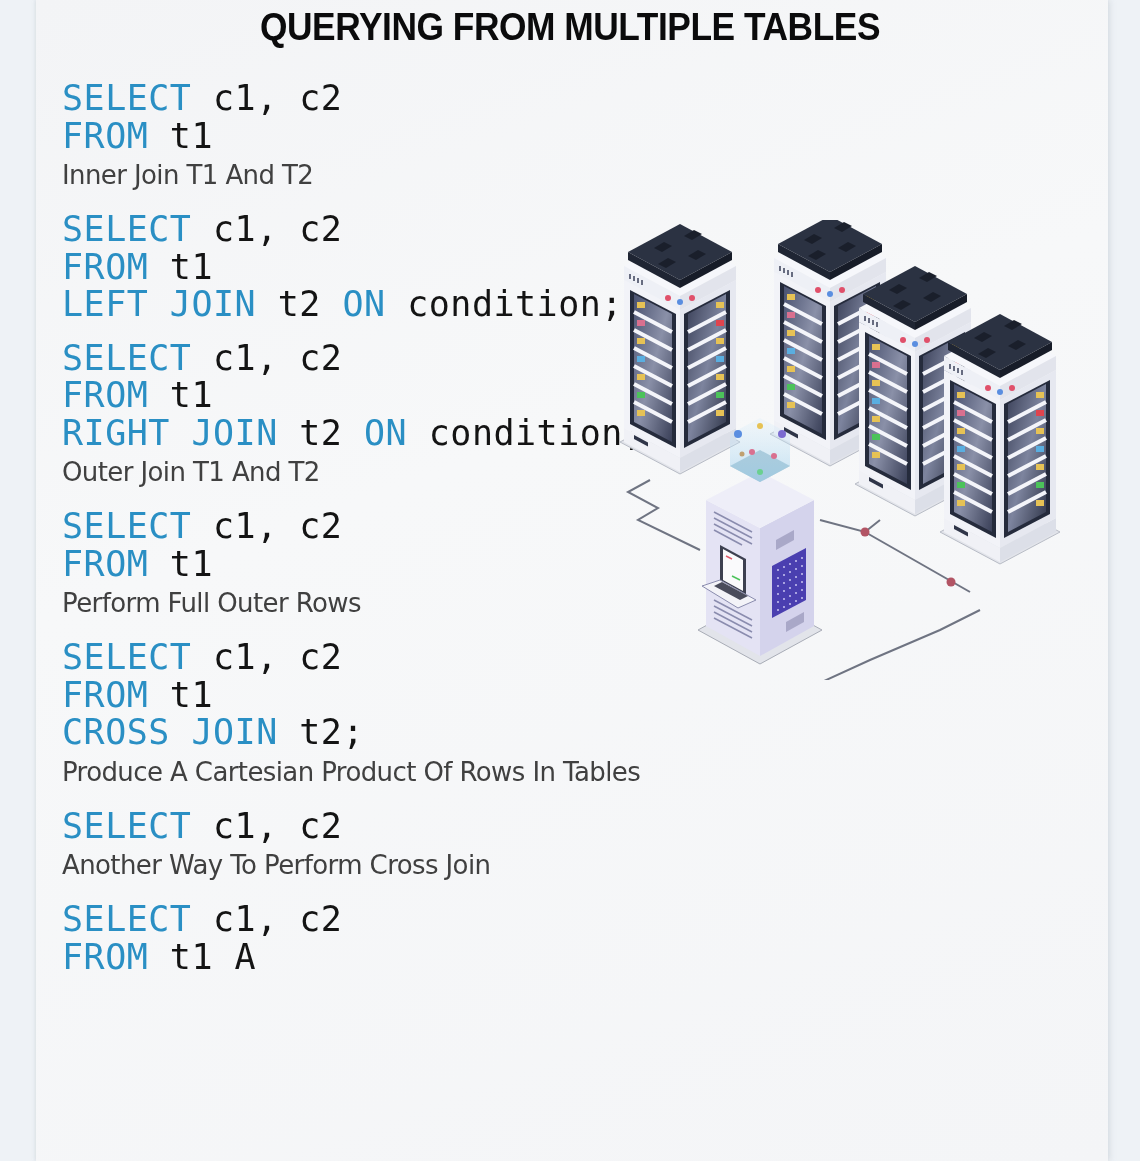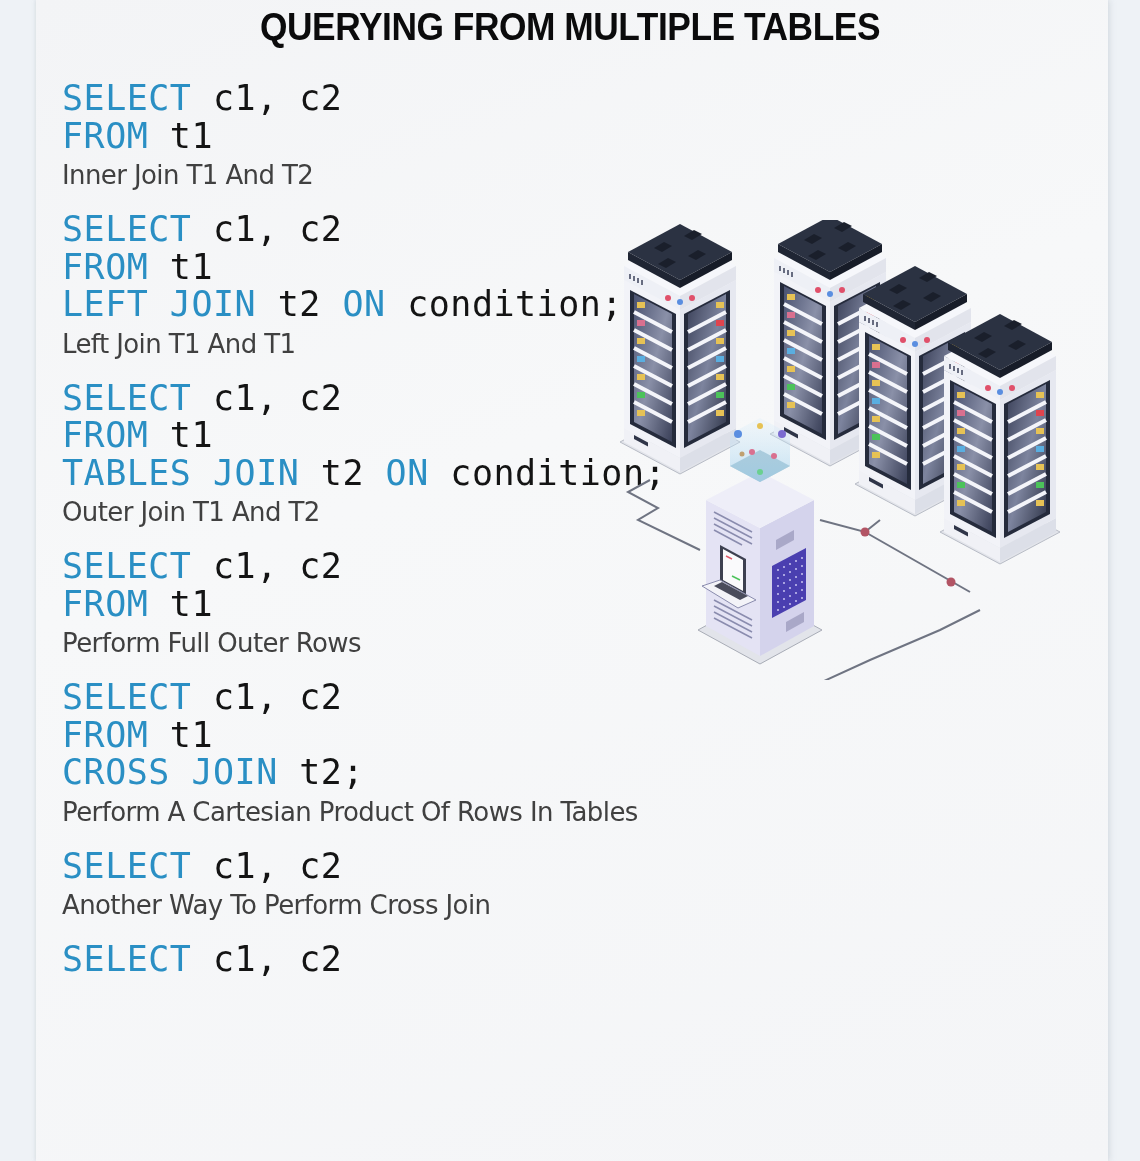--- a/index.html
+++ b/index.html
@@ -87,50 +87,50 @@
   <div class="block">
     <div class="code-line"><span class="kw">SELECT</span><span> c1, c2</span></div>
     <div class="code-line"><span class="kw">FROM</span><span> t1</span></div>
     <div class="desc">Inner Join T1 And T2</div>
   </div>
 
   <div class="block">
     <div class="code-line"><span class="kw">SELECT</span><span> c1, c2</span></div>
     <div class="code-line"><span class="kw">FROM</span><span> t1</span></div>
     <div class="code-line"><span class="kw">LEFT JOIN</span><span> t2 </span><span class="kw">ON</span><span> condition;</span></div>
-    <div class="desc">Left Join T1 And T1</div>
-  </div>
-
-  <div class="block">
-    <div class="code-line"><span class="kw">SELECT</span><span> c1, c2</span></div>
-    <div class="code-line"><span class="kw">FROM</span><span> t1</span></div>
-    <div class="code-line"><span class="kw">TABLES JOIN</span><span> t2 </span><span class="kw">ON</span><span> condition;</span></div>
+  </div>
+
+  <div class="block">
+    <div class="code-line"><span class="kw">SELECT</span><span> c1, c2</span></div>
+    <div class="code-line"><span class="kw">FROM</span><span> t1</span></div>
+    <div class="code-line"><span class="kw">RIGHT JOIN</span><span> t2 </span><span class="kw">ON</span><span> condition;</span></div>
     <div class="desc">Outer Join T1 And T2</div>
   </div>
 
   <div class="block">
     <div class="code-line"><span class="kw">SELECT</span><span> c1, c2</span></div>
     <div class="code-line"><span class="kw">FROM</span><span> t1</span></div>
     <div class="desc">Perform Full Outer Rows</div>
   </div>
 
   <div class="block">
     <div class="code-line"><span class="kw">SELECT</span><span> c1, c2</span></div>
     <div class="code-line"><span class="kw">FROM</span><span> t1</span></div>
     <div class="code-line"><span class="kw">CROSS JOIN</span><span> t2;</span></div>
-    <div class="desc">Perform A Cartesian Product Of Rows In Tables</div>
+    <div class="desc">Produce A Cartesian Product Of Rows In Tables</div>
   </div>
 
   <div class="block">
     <div class="code-line"><span class="kw">SELECT</span><span> c1, c2</span></div>
     <div class="desc">Another Way To Perform Cross Join</div>
   </div>
 
   <div class="block">
     <div class="code-line"><span class="kw">SELECT</span><span> c1, c2</span></div>
+    <div class="code-line"><span class="kw">FROM</span><span> t1 A</span></div>
   </div>
 </div>
 
 <div class="illustration">
   <svg width="480" height="460" viewBox="0 0 480 460" xmlns="http://www.w3.org/2000/svg">
     <defs>
       <linearGradient id="glassL" x1="0" y1="0" x2="1" y2="1">
         <stop offset="0" stop-color="#4a5270"></stop>
         <stop offset="0.5" stop-color="#8a90a8"></stop>
         <stop offset="1" stop-color="#3a4058"></stop>

